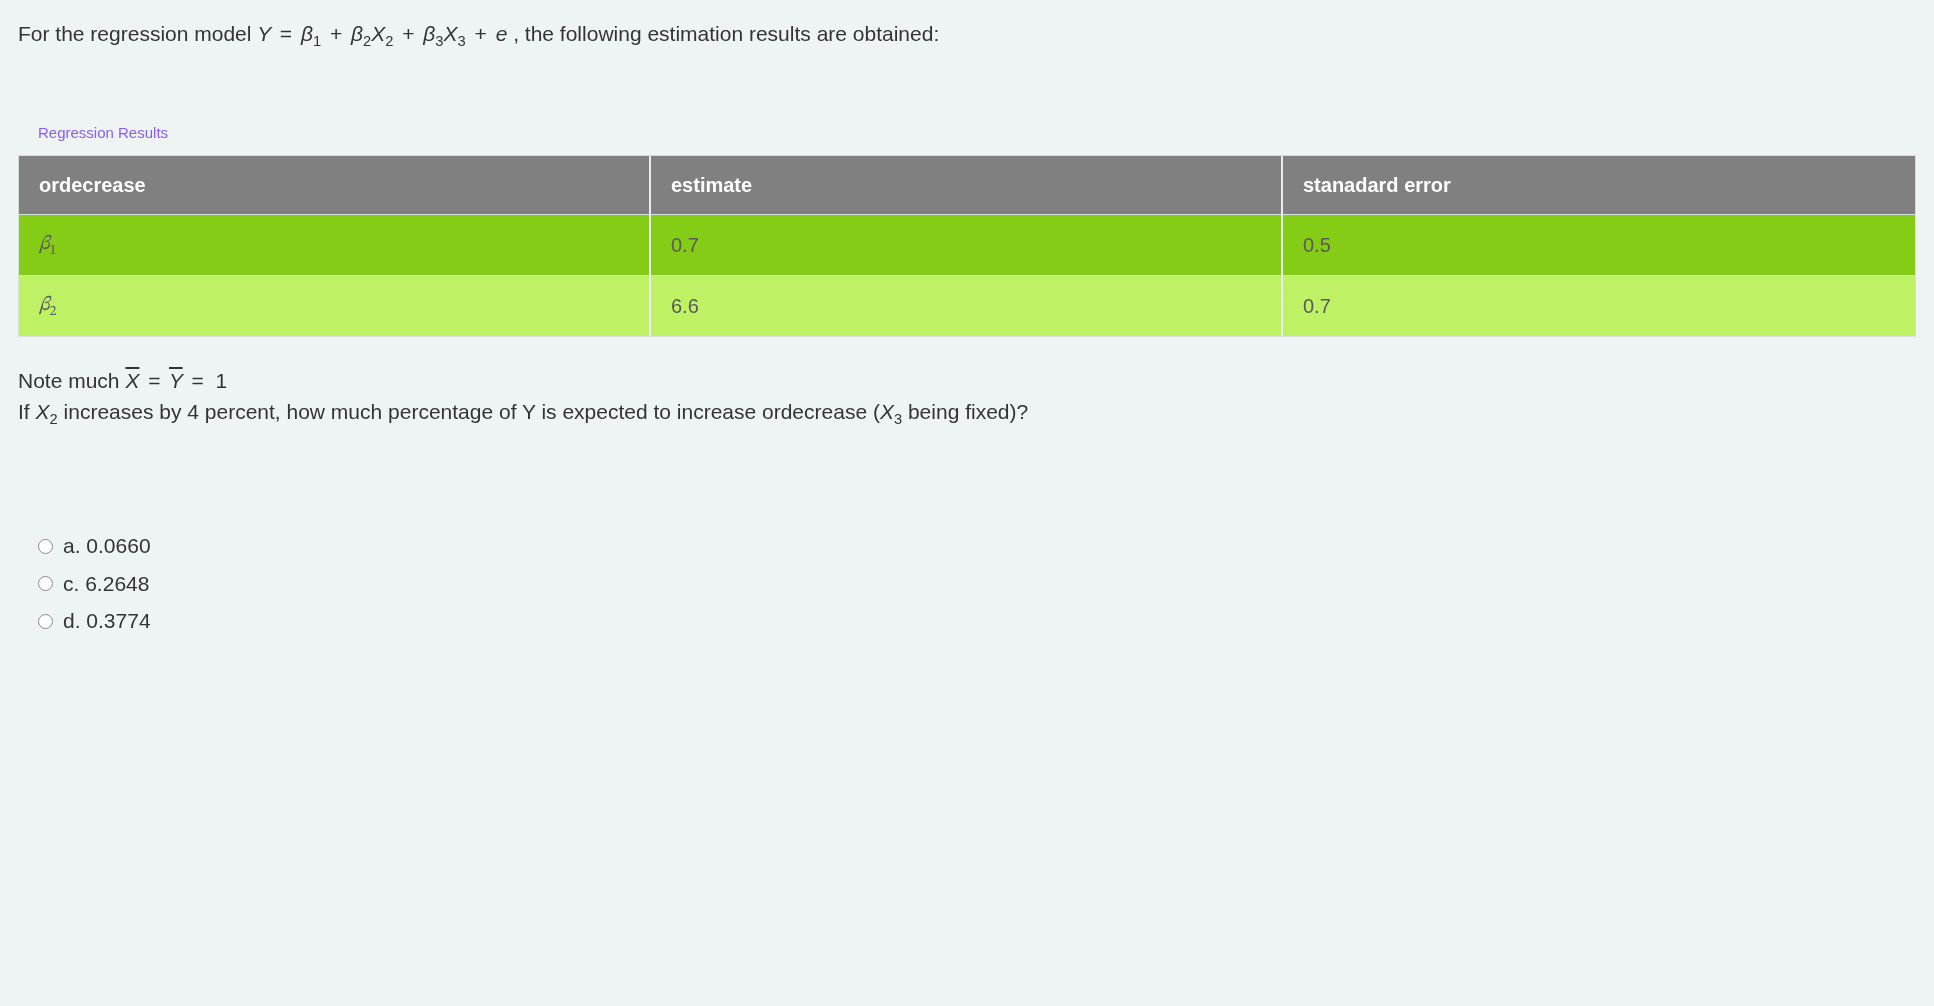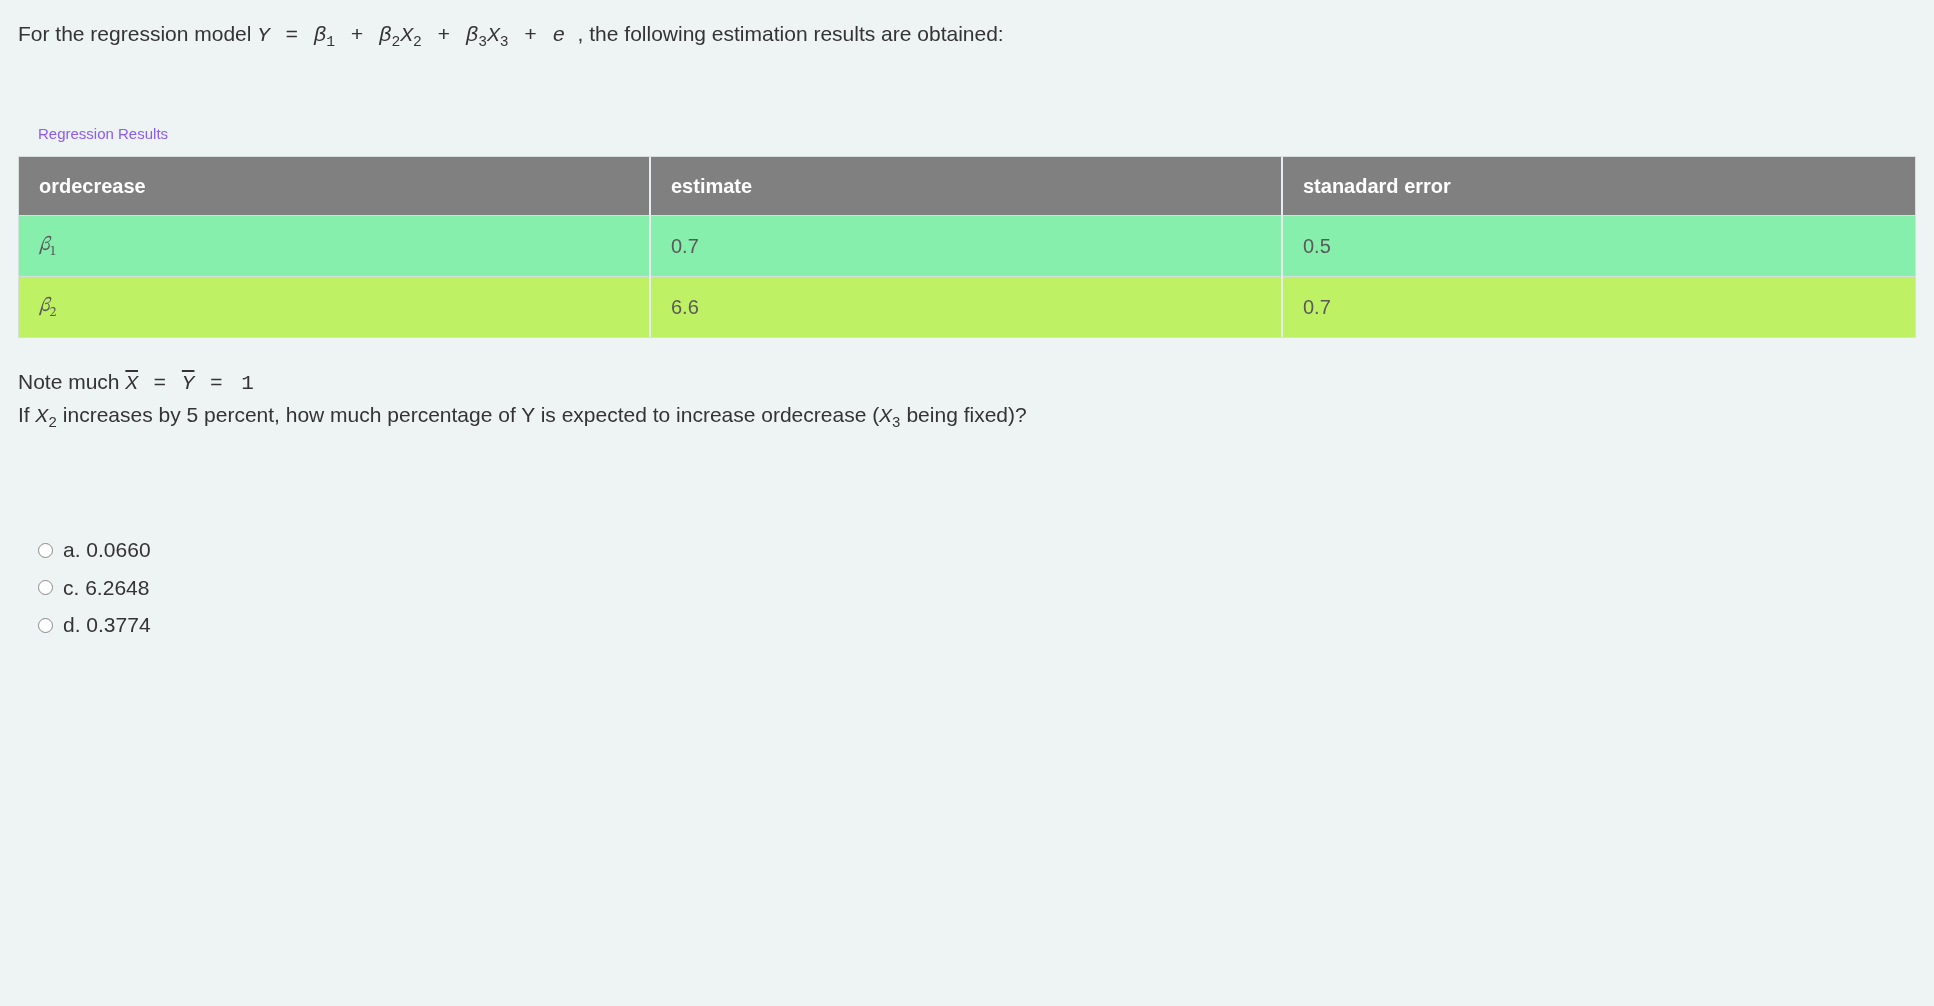--- a/index.html
+++ b/index.html
@@ -9,21 +9,21 @@
     background: #eef3f4;
     font-family: Arial, Helvetica, sans-serif;
     font-size: 21px;
     color: #343434;
     line-height: 1.5;
   }
   .intro {
     margin-bottom: 70px;
   }
   .math {
-    font-family: Liberation Mono, monospace;
+    font-family: Liberation Sans, sans-serif;
     font-style: italic;
   }
   .math .op { font-style: normal; padding: 0 3px; }
   .math sub { font-size: 0.7em; font-style: normal; vertical-align: sub; }
   .bar { text-decoration: overline; }
 
   .caption {
     margin: 0 0 10px 20px;
     color: #8b5cf6;
     font-size: 15px;
@@ -47,21 +47,21 @@
   }
   table.reg th:last-child { border-right: none; }
   table.reg td {
     padding: 14px 20px;
     border-top: 1px solid #d7dede;
     border-right: 2px solid #e8eeef;
     color: #5a5a5a;
     font-size: 20px;
   }
   table.reg td:last-child { border-right: none; }
-  table.reg tr.odd td { background: #86efac; }
+  table.reg tr.odd td { background: #84cc16; }
   table.reg tr.even td { background: #bef264; }
   table.reg td.coef { font-family: "Cambria Math","STIX Two Math","Times New Roman",serif; font-style: italic; }
   table.reg td.coef sub { font-size: 0.7em; font-style: normal; }
 
   .note-block { margin-top: 28px; }
 
   .options {
     margin-top: 100px;
     padding-left: 20px;
   }
@@ -127,21 +127,21 @@
     <span>Note much </span>
     <span class="math">
       <span class="bar">X</span>
       <span class="op">=</span>
       <span class="bar">Y</span>
       <span class="op">=</span>
       <span class="op">1</span>
     </span>
   </div>
   <div>
-    <span>If </span><span class="math"><span>X</span><sub>2</sub></span><span> increases by 5 percent, how much percentage of Y is expected to increase ordecrease (</span><span class="math"><span>X</span><sub>3</sub></span><span>  being fixed)?</span>
+    <span>If </span><span class="math"><span>X</span><sub>2</sub></span><span> increases by 4 percent, how much percentage of Y is expected to increase ordecrease (</span><span class="math"><span>X</span><sub>3</sub></span><span>  being fixed)?</span>
   </div>
 </div>
 
 <div class="options">
   <div class="option">
     <span class="radio"></span>
     <span class="option-label"><span>a.</span> <span>0.0660</span></span>
   </div>
   <div class="option">
     <span class="radio"></span>

